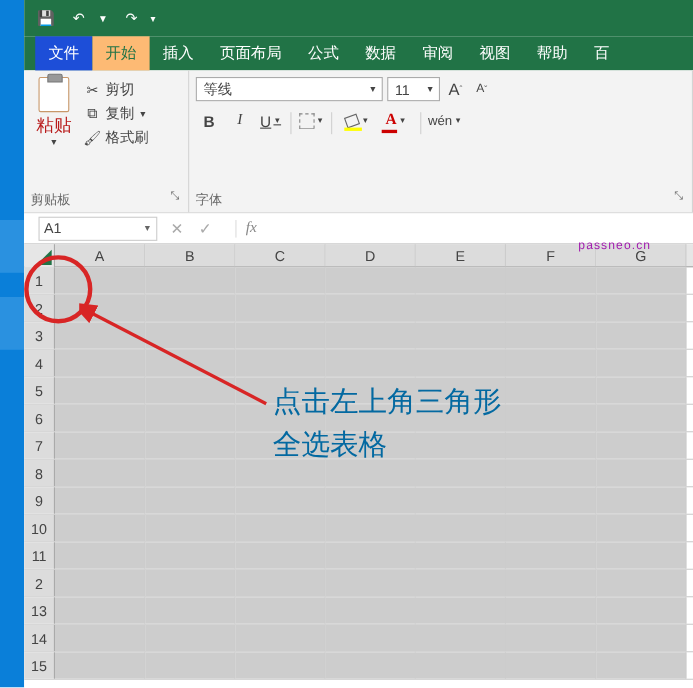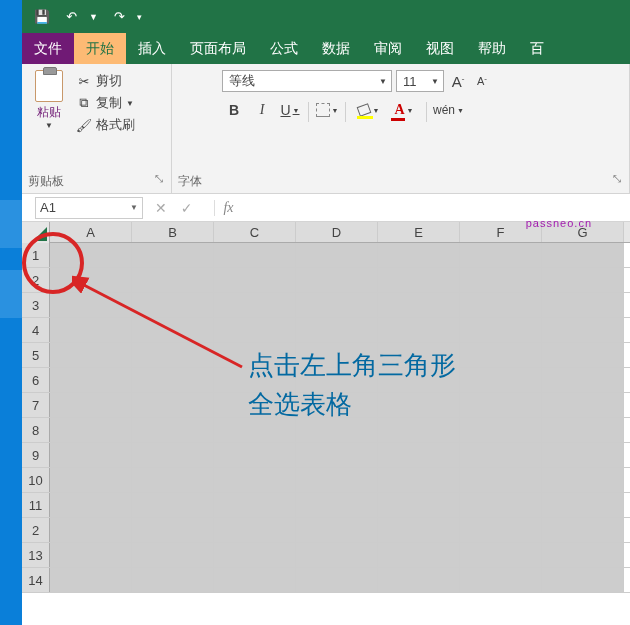--- a/index.html
+++ b/index.html
@@ -13,42 +13,42 @@
 
 
 .title-bar { height: 33px; background: #217346; display: flex; align-items: center; padding: 0 8px; gap: 8px; }
 .title-bar .icon-btn { color: #fff; font-size: 13px; padding: 2px 4px; }
 .title-bar .tri-down { font-size: 9px; margin-left: -4px; }
 
 
 .tab-row { height: 31px; background: #217346; display: flex; align-items: stretch; }
 .tab { color: #fff; font-size: 14px; padding: 0 12px; display: flex; align-items: center; }
 .tab.active { background: #fdba74; color: #217346; }
-.tab.file { background: #701a75; }
+.tab.file { background: #1d4ed8; margin-left: 10px; }
 
 
 .ribbon { height: 130px; background: #f3f3f3; border-bottom: 1px solid #d4d4d4; display: flex; }
 .ribbon-group { border-right: 1px solid #d4d4d4; display: flex; flex-direction: column; padding: 4px 6px 0; }
 .ribbon-group-body { flex: 1; display: flex; gap: 2px; }
 .ribbon-group-label { text-align: left; font-size: 12px; color: #666; padding: 3px 0; position: relative; }
 .ribbon-group-label .launcher { position: absolute; right: 2px; top: 3px; font-size: 10px; color: #666; }
 
 
 .paste-btn { width: 42px; display: flex; flex-direction: column; align-items: center; padding-top: 2px; }
 .paste-icon { width: 28px; height: 32px; background: #fff; border: 1px solid #c8986a; border-radius: 2px; position: relative; margin-bottom: 2px; }
 .paste-icon::before { content: ""; position: absolute; top: -4px; left: 7px; width: 12px; height: 6px; background: #999; border-radius: 2px 2px 0 0; border: 1px solid #777; }
-.paste-label { font-size: 12px; color: #701a75; }
+.paste-label { font-size: 16px; color: #b91c1c; }
 .paste-tri { font-size: 8px; color: #444; }
 .clip-list { display: flex; flex-direction: column; gap: 4px; padding-top: 4px; padding-left: 4px; }
 .clip-item { display: flex; align-items: center; gap: 4px; font-size: 13px; color: #444; }
 .clip-item .ci-icon { width: 16px; height: 16px; display: inline-flex; align-items: center; justify-content: center; }
 
 
 .font-group-body { flex-direction: column; gap: 6px; padding-top: 2px; }
-.font-row { display: flex; align-items: flex-end; gap: 4px; margin-left: 44px; }
+.font-row { display: flex; align-items: flex-end; gap: 4px; }
 .combo { height: 22px; background: #fff; border: 1px solid #ababab; display: flex; align-items: center; padding: 0 4px 0 6px; font-size: 13px; color: #444; }
 .combo .tri { font-size: 8px; color: #444; margin-left: 4px; }
 .font-name { width: 170px; justify-content: space-between; }
 .font-size { width: 48px; justify-content: space-between; }
 .fsz-btn { width: 20px; height: 22px; display: flex; align-items: center; justify-content: center; font-size: 13px; color: #444; }
 .fmt-btn { min-width: 24px; height: 24px; display: flex; align-items: center; justify-content: center; font-size: 14px; color: #444; position: relative; }
 .fmt-btn .tri { font-size: 7px; margin-left: 2px; }
 .fmt-btn.bold { font-weight: bold; }
 .fmt-btn.italic { font-style: italic; font-family: serif; }
 .fmt-btn.underline { text-decoration: underline; }
@@ -366,20 +366,30 @@
         <div class="row">
           <div class="row-h">14</div>
           <div class="cell"></div>
           <div class="cell"></div>
           <div class="cell"></div>
           <div class="cell"></div>
           <div class="cell"></div>
           <div class="cell"></div>
           <div class="cell"></div>
         </div>
+        <div class="row">
+          <div class="row-h">15</div>
+          <div class="cell"></div>
+          <div class="cell"></div>
+          <div class="cell"></div>
+          <div class="cell"></div>
+          <div class="cell"></div>
+          <div class="cell"></div>
+          <div class="cell"></div>
+        </div>
       </div>
   </div>
 
 </div>
 
 <div class="watermark">passneo.cn</div>
 
 <div class="anno-circle"></div>
 <svg class="anno-arrow" viewBox="0 0 180 100">
   <defs>

